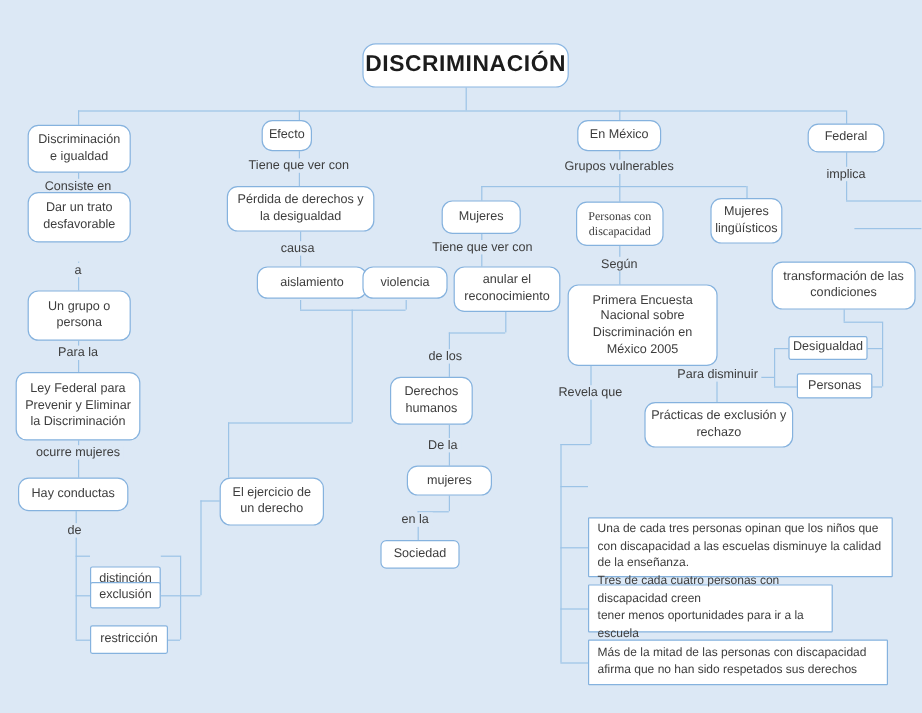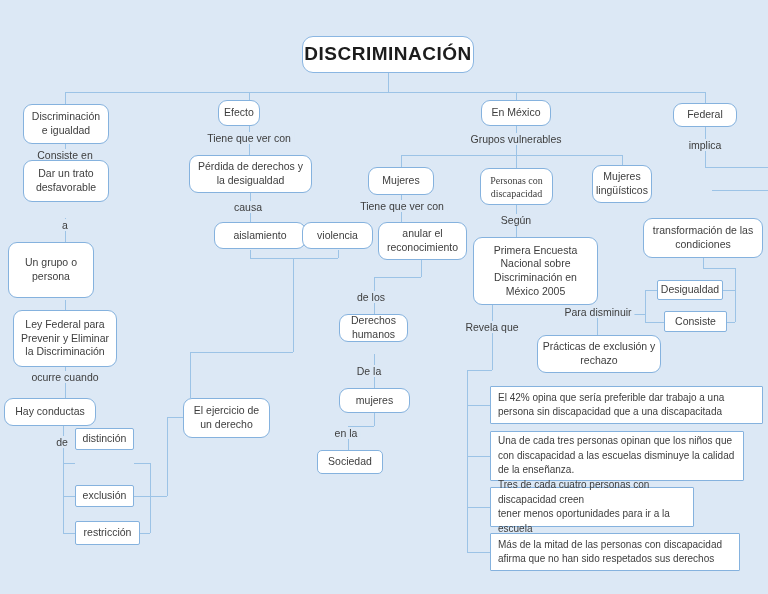--- a/index.html
+++ b/index.html
@@ -108,78 +108,76 @@
   <div class="box" style="left:23px;top:104px;width:86px;height:40px">Discriminación
 e igualdad</div>
   <div class="box" style="left:218px;top:100px;width:42px;height:26px">Efecto</div>
   <div class="box" style="left:481px;top:100px;width:70px;height:26px">En México</div>
   <div class="box" style="left:673px;top:103px;width:64px;height:24px">Federal</div>
 
   <div class="lbl" style="left:65px;top:149px">Consiste en</div>
   <div class="box" style="left:23px;top:160px;width:86px;height:42px">Dar un trato
 desfavorable</div>
   <div class="lbl" style="left:65px;top:219px">a</div>
-  <div class="box" style="left:8px;top:242px;width:86px;height:56px">Un grupo o
+  <div class="box" style="left:23px;top:242px;width:86px;height:42px">Un grupo o
 persona</div>
   <div class="lbl" style="left:65px;top:288px">Para la</div>
   <div class="box" style="left:13px;top:310px;width:104px;height:57px">Ley Federal para
 Prevenir y Eliminar
 la Discriminación</div>
-  <div class="lbl" style="left:65px;top:371px">ocurre cuando</div>
-  <div class="box" style="left:4px;top:398px;width:92px;height:28px">Hay conductas</div>
+  <div class="lbl" style="left:65px;top:371px">ocurre mujeres</div>
+  <div class="box" style="left:15px;top:398px;width:92px;height:28px">Hay conductas</div>
   <div class="lbl" style="left:62px;top:436px">de</div>
-  <div class="box sq" style="left:75px;top:428px;width:59px;height:22px">distinción</div>
+  <div class="box sq" style="left:75px;top:472px;width:59px;height:22px">distinción</div>
   <div class="box sq" style="left:75px;top:485px;width:59px;height:22px">exclusión</div>
   <div class="box sq" style="left:75px;top:521px;width:65px;height:24px">restricción</div>
 
   <div class="lbl" style="left:249px;top:132px">Tiene que ver con</div>
   <div class="box" style="left:189px;top:155px;width:123px;height:38px">Pérdida de derechos y
 la desigualdad</div>
   <div class="lbl" style="left:248px;top:201px">causa</div>
   <div class="box" style="left:214px;top:222px;width:92px;height:27px">aislamiento</div>
   <div class="box" style="left:302px;top:222px;width:71px;height:27px">violencia</div>
   <div class="box" style="left:183px;top:398px;width:87px;height:40px">El ejercicio de
 un derecho</div>
 
   <div class="box" style="left:368px;top:167px;width:66px;height:28px">Mujeres</div>
   <div class="lbl" style="left:402px;top:200px">Tiene que ver con</div>
   <div class="box" style="left:378px;top:222px;width:89px;height:38px">anular el
 reconocimiento</div>
   <div class="lbl" style="left:371px;top:291px">de los</div>
-  <div class="box" style="left:339px;top:314px;width:69px;height:28px">Derechos
+  <div class="box" style="left:325px;top:314px;width:69px;height:40px">Derechos
 humanos</div>
   <div class="lbl" style="left:369px;top:365px">De la</div>
   <div class="box" style="left:339px;top:388px;width:71px;height:25px">mujeres</div>
   <div class="lbl" style="left:346px;top:427px">en la</div>
   <div class="box" style="left:317px;top:450px;width:66px;height:24px;border-radius:5px">Sociedad</div>
 
   <div class="lbl" style="left:516px;top:133px">Grupos vulnerables</div>
   <div class="box small-font" style="left:480px;top:168px;width:73px;height:37px">Personas con
 discapacidad</div>
   <div class="box" style="left:592px;top:165px;width:60px;height:38px">Mujeres
 lingüísticos</div>
   <div class="lbl" style="left:516px;top:214px">Según</div>
   <div class="box" style="left:473px;top:237px;width:125px;height:68px">Primera Encuesta
 Nacional sobre
 Discriminación en
 México 2005</div>
   <div class="lbl" style="left:492px;top:321px">Revela que</div>
 
-  <div class="box fact" style="left:490px;top:386px;width:273px;height:38px">El 42% opina que sería preferible dar trabajo a una
-persona sin discapacidad que a una discapacitada</div>
   <div class="box fact" style="left:490px;top:431px;width:254px;height:50px">Una de cada tres personas opinan que los niños que
 con discapacidad a las escuelas disminuye la calidad
 de la enseñanza.</div>
   <div class="box fact" style="left:490px;top:487px;width:204px;height:40px">Tres de cada cuatro personas con discapacidad creen
 tener menos oportunidades para ir a la escuela</div>
   <div class="box fact" style="left:490px;top:533px;width:250px;height:38px">Más de la mitad de las personas con discapacidad
 afirma que no han sido respetados sus derechos</div>
 
   <div class="lbl" style="left:705px;top:139px">implica</div>
   <div class="box" style="left:643px;top:218px;width:120px;height:40px">transformación de las
 condiciones</div>
   <div class="box sq" style="left:657px;top:280px;width:66px;height:20px">Desigualdad</div>
-  <div class="box sq" style="left:664px;top:311px;width:63px;height:21px">Consiste</div>
+  <div class="box sq" style="left:664px;top:311px;width:63px;height:21px">Personas</div>
   <div class="lbl" style="left:598px;top:306px">Para disminuir</div>
   <div class="box" style="left:537px;top:335px;width:124px;height:38px">Prácticas de exclusión y
 rechazo</div>
 
 </div>
 
 </body></html>

